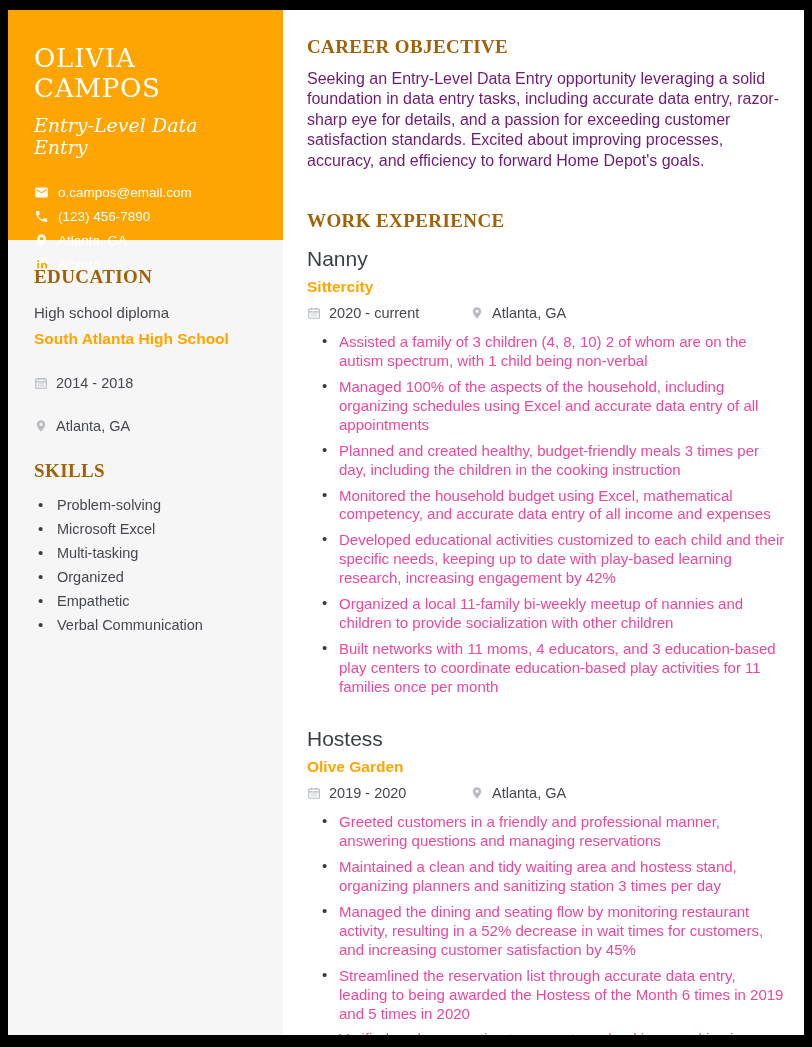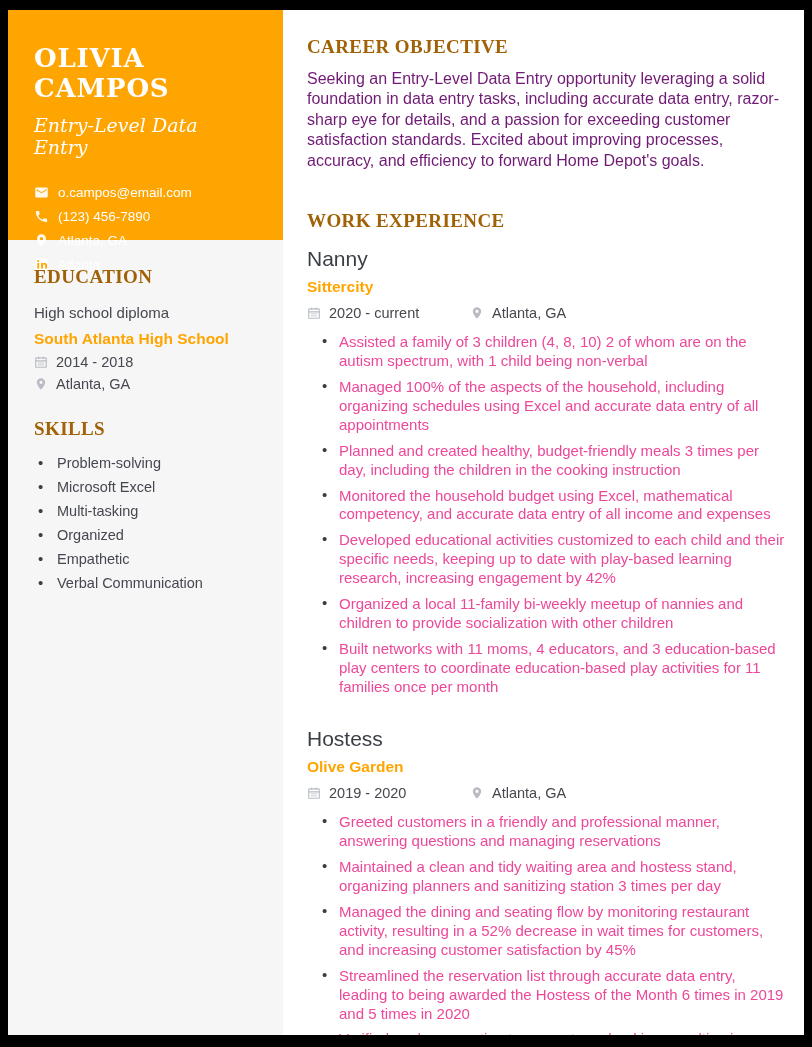--- a/index.html
+++ b/index.html
@@ -2,35 +2,35 @@
 <html><head>
 <meta charset="utf-8">
 <style>
   html,body{margin:0;padding:0;background:#000;width:812px;height:1047px;}
   .page{position:relative;margin:10px 0 12px 8px;width:796px;height:1025px;background:#fff;
         font-family:"Liberation Sans","DejaVu Sans",sans-serif;color:#46494F;overflow:hidden;}
 
   
   .sidebar{position:absolute;left:0;top:0;bottom:0;width:275px;background:#F6F6F7;}
   .id-block{box-sizing:border-box;width:275px;height:230px;background:#FFA502;padding:33px 26px 0;}
-  .name{font-family:"DejaVu Serif","Liberation Serif",serif;font-size:26px;font-weight:700;
+  .name{font-family:"DejaVu Serif","Liberation Serif",serif;font-size:26px;font-weight:400;
         color:#fff;letter-spacing:.8px;margin:0;}
   .subtitle{font-family:"DejaVu Serif","Liberation Serif",serif;font-style:italic;font-size:19px;
         color:#fff;margin-top:11px;}
   .contact{list-style:none;margin:27px 0 0;padding:0;}
   .contact li{display:flex;align-items:center;gap:9px;font-size:13.5px;color:#fff;margin-bottom:9px;}
   .contact svg{width:15px;height:15px;flex:0 0 15px;color:rgba(255,255,255,.93);}
   .contact a{color:#fff;text-decoration:underline;cursor:pointer;}
 
   .side-section{padding:26px 26px 0;}
   .sec-heading{font-family:Liberation Serif, serif;font-size:19px;font-weight:700;
         color:#a16207;letter-spacing:.4px;margin:0;}
   .degree{font-size:15px;margin-top:16px;color:#45484E;}
   .school{font-size:15.5px;font-weight:700;color:#FFA502;margin-top:9px;}
-  .meta-v{display:flex;align-items:center;gap:8px;font-size:14.5px;margin-top:6px;color:#45484E;}
+  .meta-v{display:flex;align-items:center;gap:8px;font-size:14.5px;margin-top:27px;color:#45484E;}
   .gicon{width:14px;height:14px;flex:0 0 14px;color:#B9BDC3;}
 
   .skills-list{list-style:none;margin:15px 0 0;padding:0;}
   .skills-list li{position:relative;padding-left:23px;font-size:14.5px;margin-bottom:8px;color:#45484E;}
   .skills-list li::before{content:"•";position:absolute;left:4px;top:-1px;color:#3A3D44;font-size:15px;}
 
   
   .main{position:absolute;left:275px;top:0;right:0;bottom:0;padding:26px 16px 0 24px;}
   .objective p{font-size:16px;line-height:1.28;margin:11px 0 0;max-width:486px;color:#701a75;}
   .work{margin-top:39px;}

